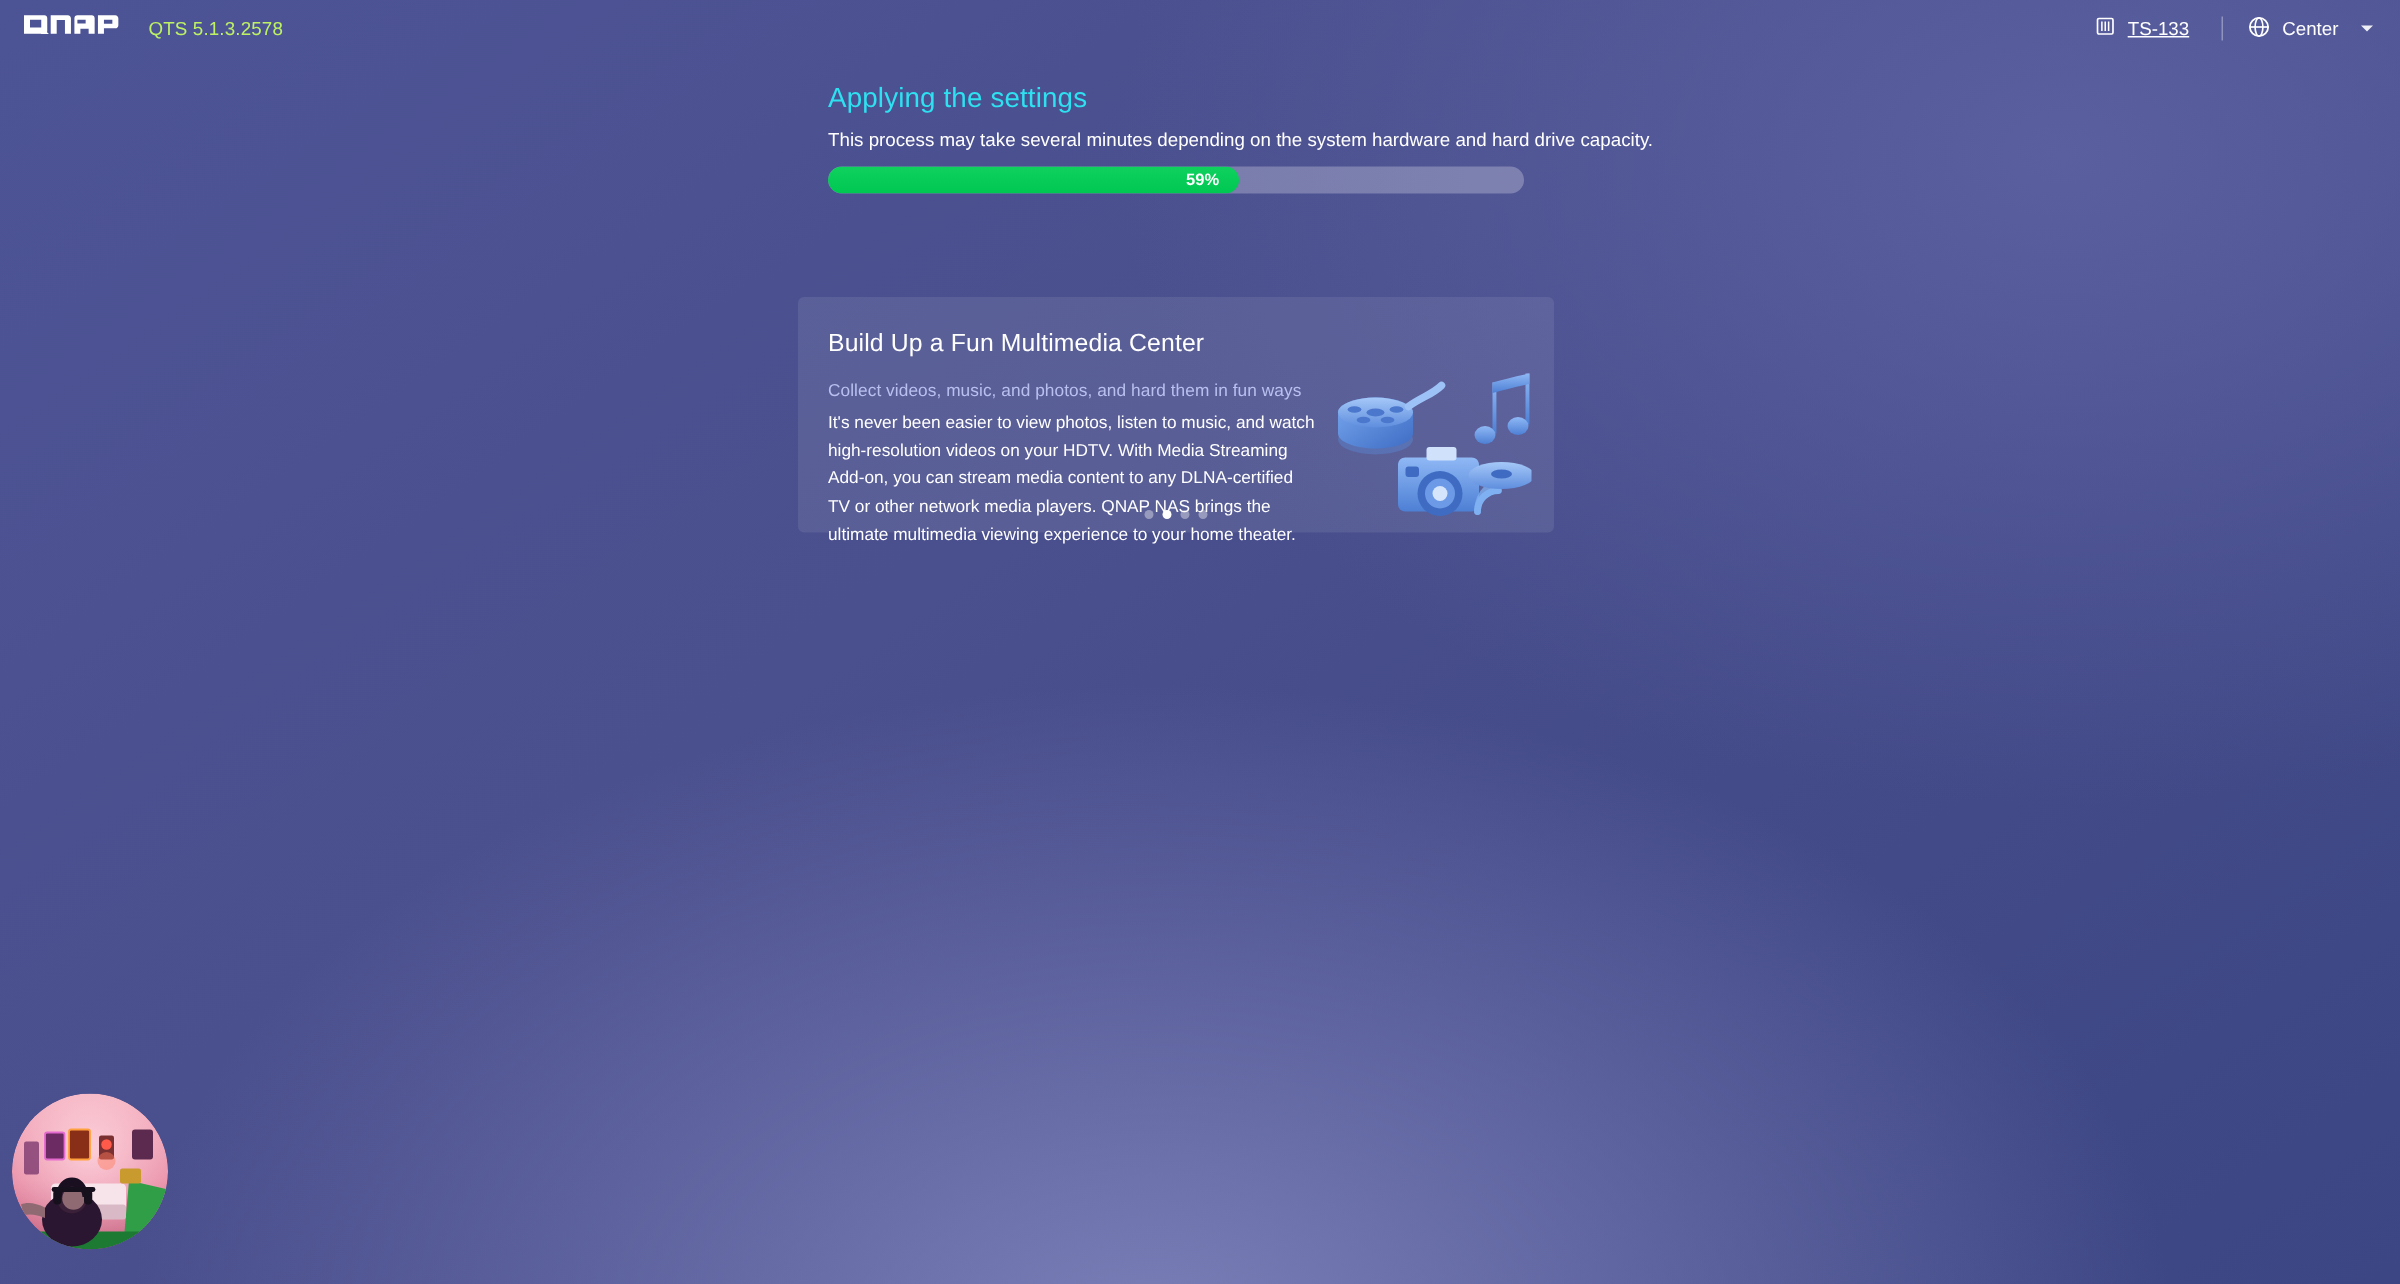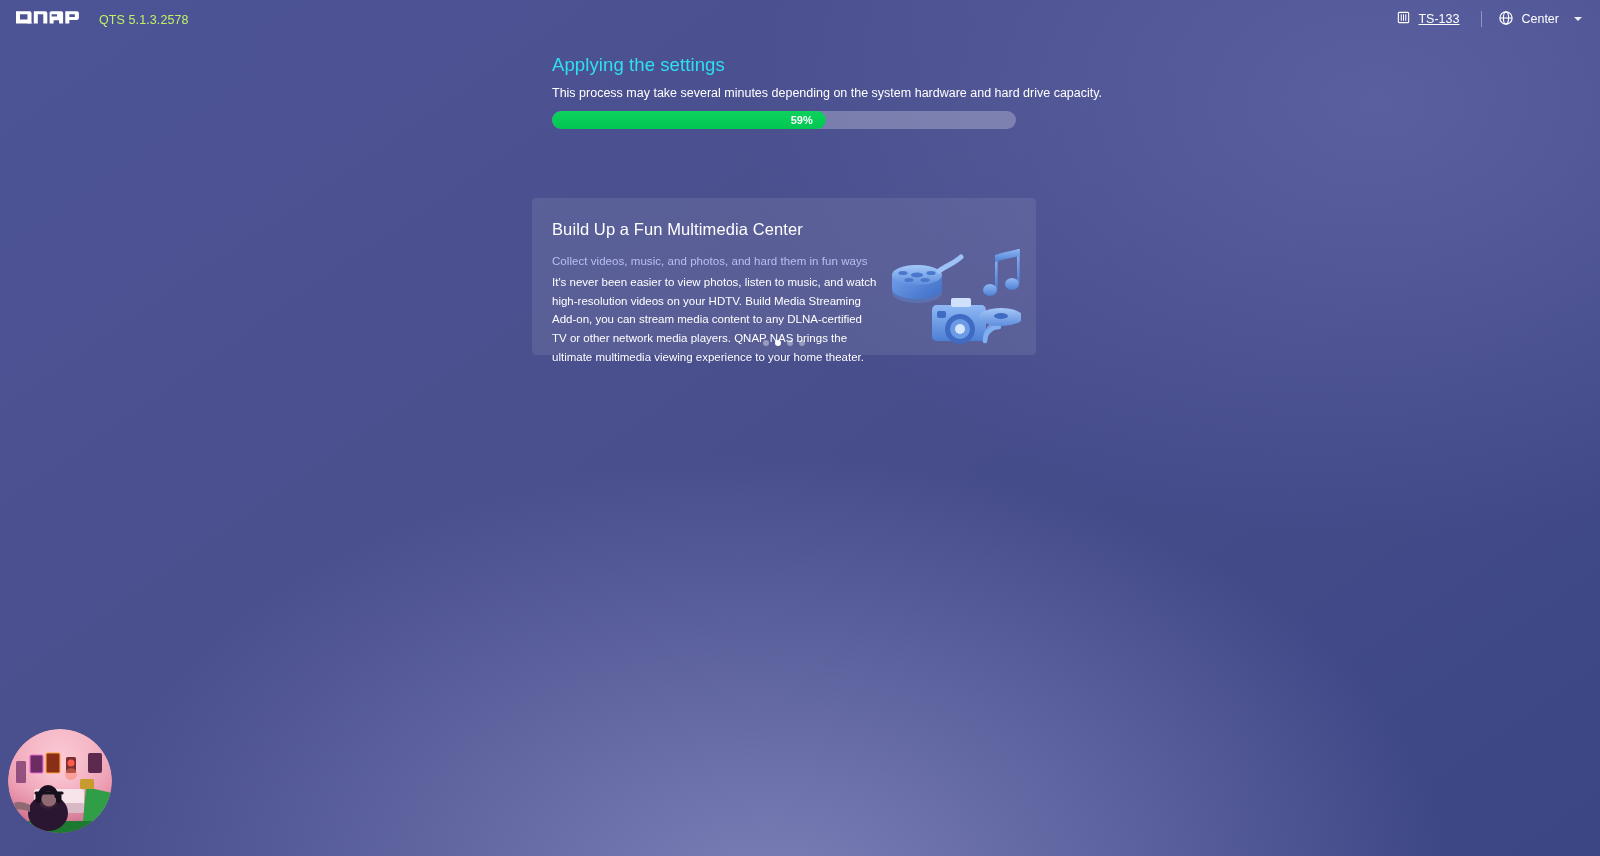--- a/index.html
+++ b/index.html
@@ -283,21 +283,21 @@
     <div class="progress-label" id="progress-label" style="width: 59%;">59%</div>
   </div>
 </div>
 
 <div class="promo-card">
   <div class="promo-title">Build Up a Fun Multimedia Center</div>
 
   <div class="promo-body-wrap">
     <div class="promo-text-col">
       <div class="promo-subtitle">Collect videos, music, and photos, and hard them in fun ways</div>
-      <div class="promo-paragraph">It's never been easier to view photos, listen to music, and watch high-resolution videos on your HDTV. Build Media Streaming Add-on, you can stream media content to any DLNA-certified TV or other network media players. QNAP NAS brings the ultimate multimedia viewing experience to your home theater.</div>
+      <div class="promo-paragraph">It's never been easier to view photos, listen to music, and watch high-resolution videos on your HDTV. With Media Streaming Add-on, you can stream media content to any DLNA-certified TV or other network media players. QNAP NAS brings the ultimate multimedia viewing experience to your home theater.</div>
     </div>
 
     <div class="promo-art">
       <svg width="140" height="110" viewBox="0 0 140 110" aria-hidden="true">
         <defs>
           <linearGradient id="blu1" x1="0" y1="0" x2="0" y2="1">
             <stop offset="0" stop-color="#8fb8f5"></stop>
             <stop offset="1" stop-color="#4d7fd4"></stop>
           </linearGradient>
           <linearGradient id="blu2" x1="0" y1="0" x2="1" y2="1">

